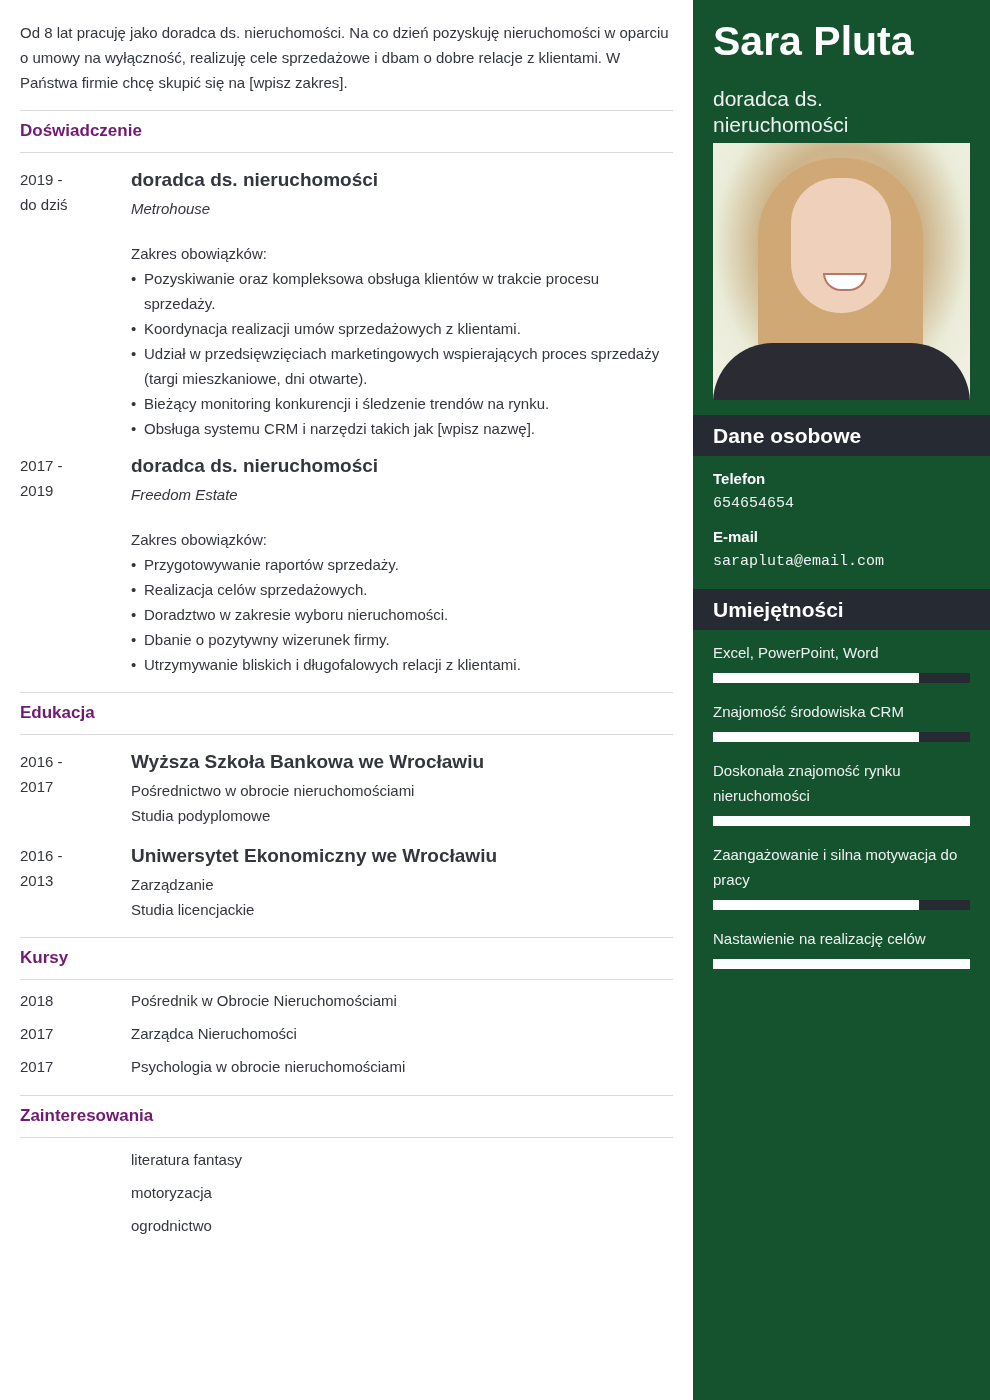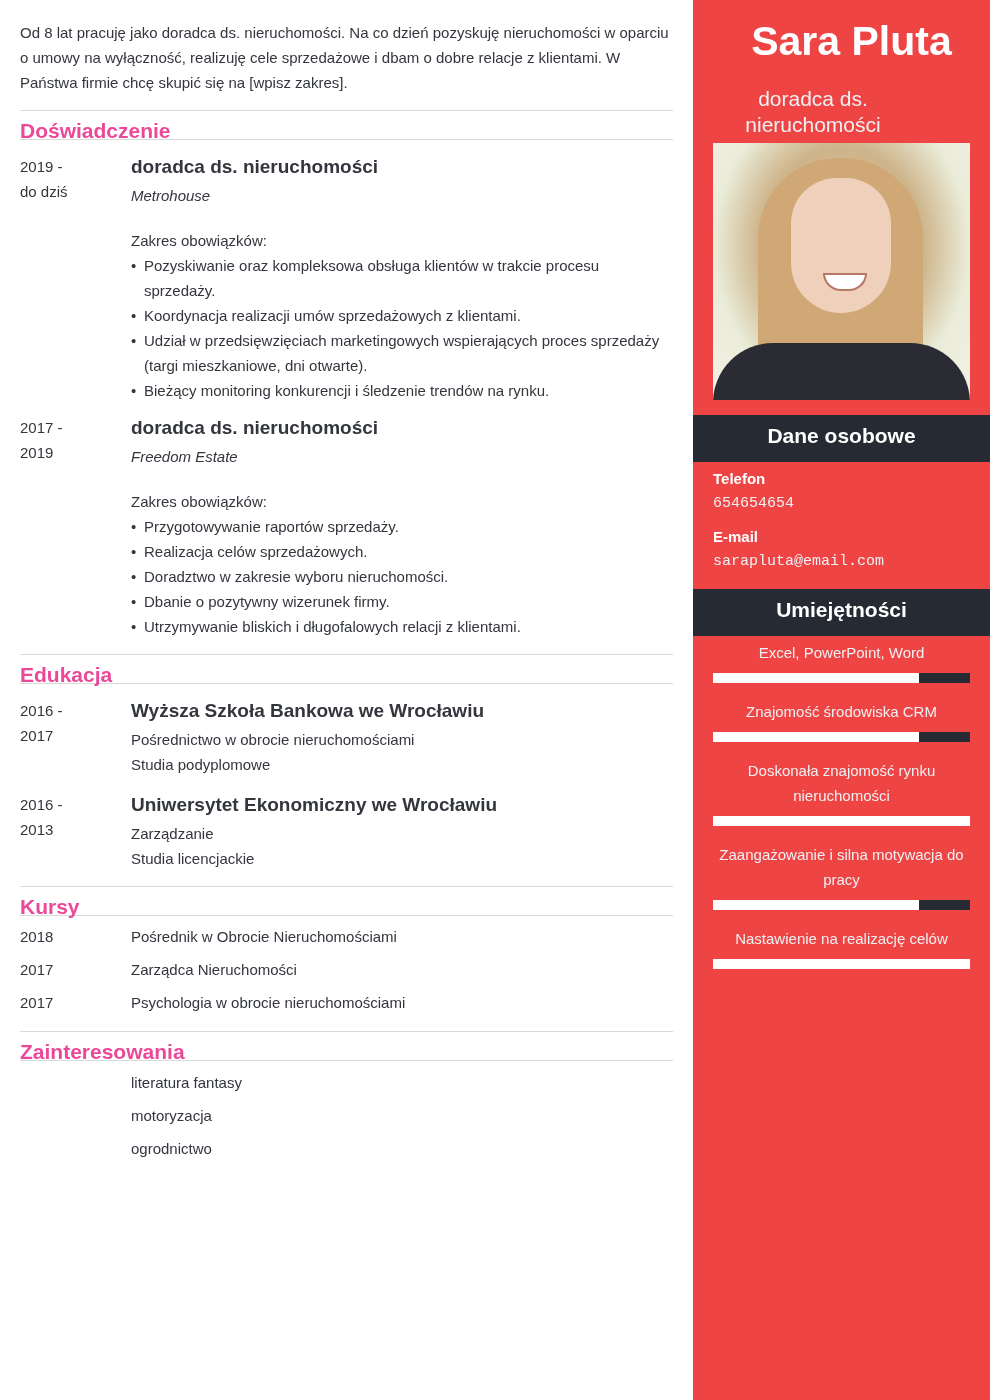--- a/index.html
+++ b/index.html
@@ -12,42 +12,42 @@
   .main {
     position: absolute; left: 20px; top: 0; width: 653px;
   }
   .summary {
     margin: 20px 0 0 0;
     font-size: 15px; line-height: 25px; color: #33363d;
   }
   .section-head {
     border-top: 1px solid #d9d9d9;
     border-bottom: 1px solid #d9d9d9;
-    height: 30px; box-sizing: border-box;
-    font-size: 21px; font-weight: bold; color: #ec4899;
+    height: 43px; box-sizing: border-box;
+    font-size: 17px; font-weight: bold; color: #701a75;
     line-height: 39px;
     margin-top: 15px;
   }
   .entry { display: flex; margin-top: 14px; }
   .entry .dates { width: 111px; font-size: 15px; line-height: 25px; flex-shrink: 0; }
   .entry .body { flex: 1; }
   .entry .title { font-size: 19px; font-weight: bold; line-height: 25px; color: #33363d; }
   .entry .company { font-size: 15px; font-style: italic; line-height: 25px; margin-top: 4px; }
   .entry .resp-label { font-size: 15px; line-height: 25px; margin-top: 20px; }
   .entry ul { margin: 0; padding: 0; list-style: none; }
   .entry li { position: relative; padding-left: 13px; font-size: 15px; line-height: 25px; }
   .entry li::before { content: "\2022"; position: absolute; left: 0; top: 0; }
   .entry .line { font-size: 15px; line-height: 25px; }
   .edu .title { font-size: 19px; }
   .edu .line:first-of-type { margin-top: 4px; }
   .row { display: flex; font-size: 15px; line-height: 25px; margin-top: 8px; }
   .row .date { width: 111px; flex-shrink: 0; }
   .sidebar {
     position: absolute; left: 693px; top: 0; width: 297px; height: 1400px;
-    background: #ef4444; color: #ffffff; text-align: center;
+    background: #14532d; color: #ffffff;
   }
   .sidebar .name { font-size: 41px; font-weight: bold; margin: 16px 0 0 20px; line-height: 50px; }
   .sidebar .role { font-size: 21px; line-height: 26px; margin: 20px 0 0 20px; width: 200px; color: #eef0f3; }
   .photo {
     position: absolute; left: 20px; top: 143px; width: 257px; height: 257px;
     background: radial-gradient(ellipse at 50% 40%, #e9d3bf 0%, #d8b895 30%, #cdb48a 45%, #eaecd9 70%, #f5f1e6 100%);
     overflow: hidden;
   }
   .photo .hair {
     position: absolute; left: 45px; top: 15px; width: 165px; height: 240px;
@@ -59,23 +59,23 @@
   }
   .photo .smile {
     position: absolute; left: 110px; top: 130px; width: 40px; height: 14px;
     background: #ffffff; border-radius: 0 0 20px 20px; border: 2px solid #b97766;
   }
   .photo .shirt {
     position: absolute; left: 0; top: 200px; width: 257px; height: 60px;
     background: #2a2b33; border-radius: 60px 60px 0 0;
   }
   .side-head {
-    position: absolute; left: 0; width: 297px; height: 47px;
+    position: absolute; left: 0; width: 297px; height: 41px;
     background: #262a33; font-size: 21px; font-weight: bold;
-    line-height: 41px; box-sizing: border-box;
+    line-height: 41px; padding-left: 20px; box-sizing: border-box;
   }
   .side-label { position: absolute; left: 20px; font-size: 15px; font-weight: bold; }
   .side-value { position: absolute; left: 20px; font-size: 15px; color: #eef0f3; font-family: Liberation Mono, monospace; }
   .skill { position: absolute; left: 20px; width: 257px; }
   .skill .label { font-size: 15px; line-height: 25px; color: #eef0f3; }
   .skill .bar { height: 10px; background: #262a33; margin-top: 8px; }
   .skill .fill { height: 10px; background: #ffffff; }
 </style>
 </head>
 <body>
@@ -92,20 +92,21 @@
     </div>
     <div class="body">
       <div class="title">doradca ds. nieruchomości</div>
       <div class="company">Metrohouse</div>
       <div class="resp-label">Zakres obowiązków:</div>
       <ul>
         <li>Pozyskiwanie oraz kompleksowa obsługa klientów w trakcie procesu sprzedaży.</li>
         <li>Koordynacja realizacji umów sprzedażowych z klientami.</li>
         <li>Udział w przedsięwzięciach marketingowych wspierających proces sprzedaży (targi mieszkaniowe, dni otwarte).</li>
         <li>Bieżący monitoring konkurencji i śledzenie trendów na rynku.</li>
+        <li>Obsługa systemu CRM i narzędzi takich jak [wpisz nazwę].</li>
       </ul>
     </div>
   </div>
 
   <div class="entry" style="margin-top:12px">
     <div class="dates">
       <div>2017 -</div>
       <div>2019</div>
     </div>
     <div class="body">

